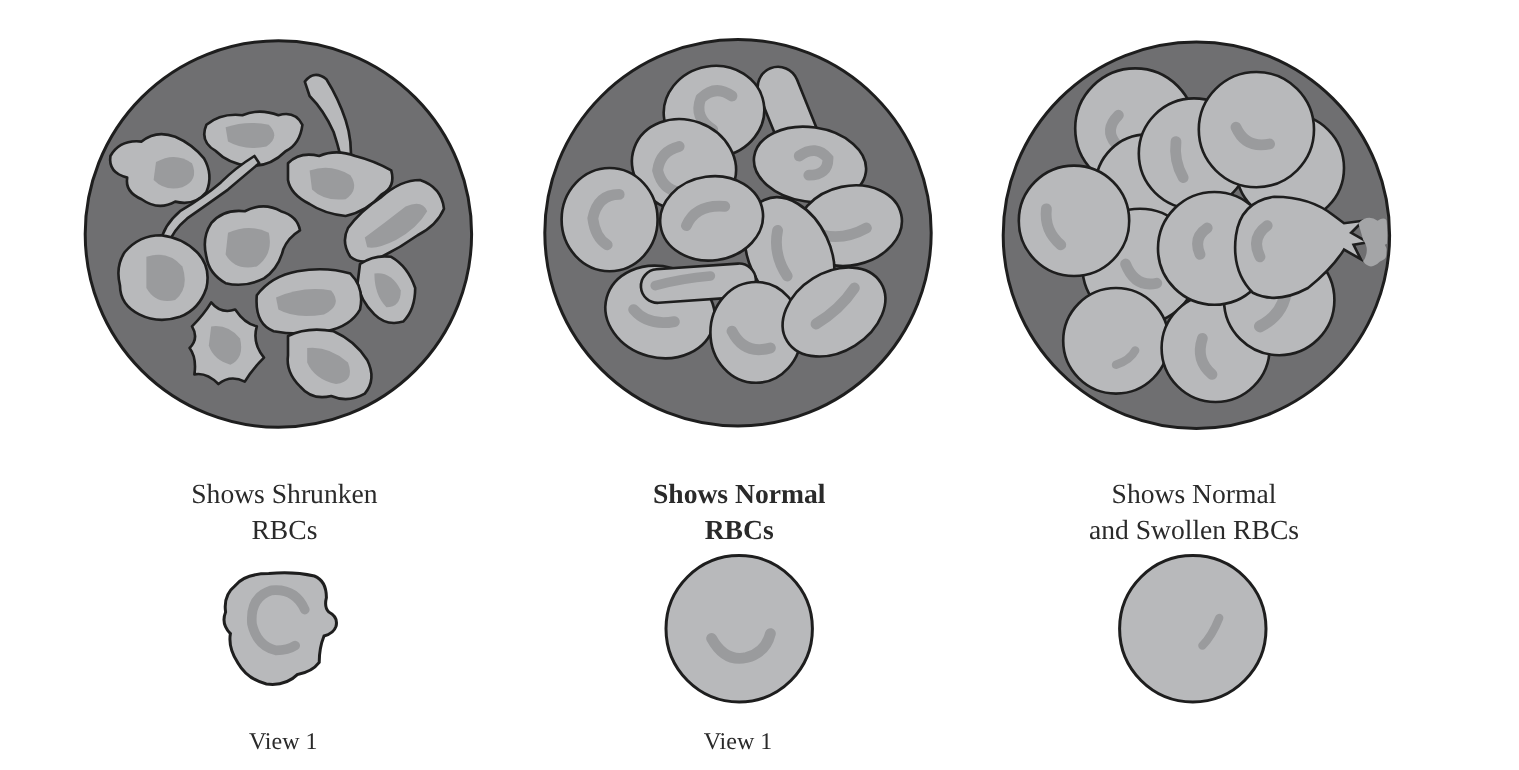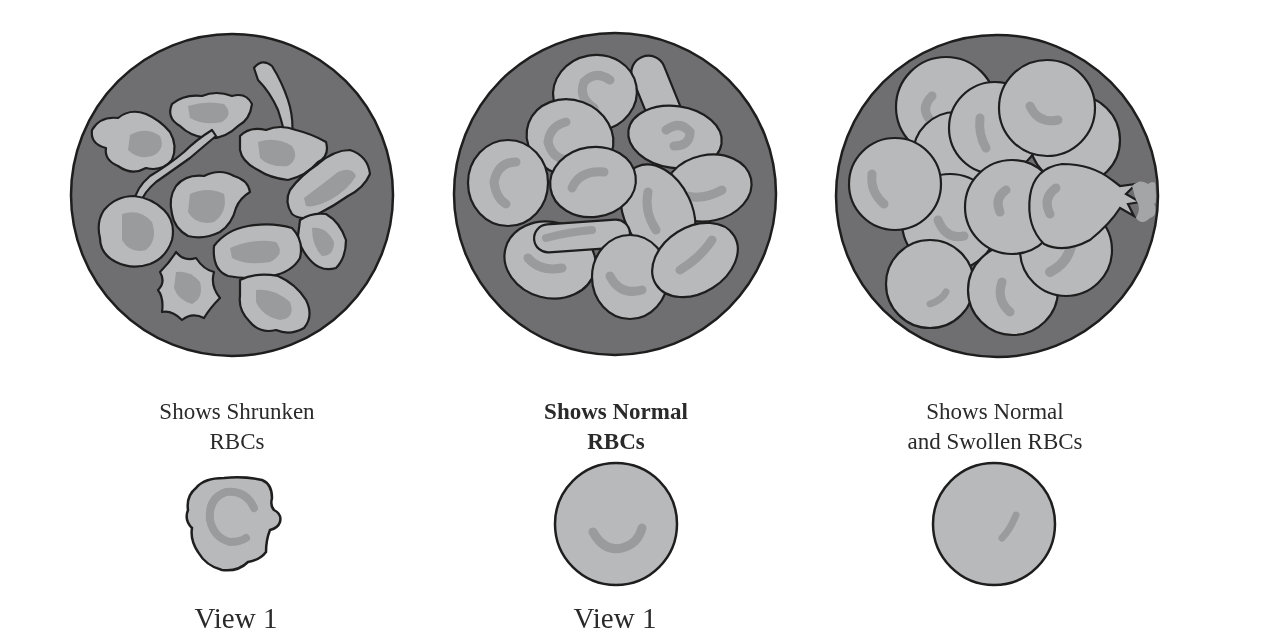--- a/index.html
+++ b/index.html
@@ -13,21 +13,21 @@
       font-size: 23px;
       line-height: 30px;
       color: #2a2a2a;
     }
     .caption span { display: block; }
     .view-label {
       position: absolute;
       width: 200px;
       text-align: center;
       font-family: "Liberation Serif", "DejaVu Serif", serif;
-      font-size: 29px;
+      font-size: 20px;
       line-height: 30px;
       color: #2a2a2a;
     }
   </style>
 </head>
 <body>
 
 <div id="figure">
 
   <svg width="1266" height="642" viewBox="0 0 1266 642" xmlns="http://www.w3.org/2000/svg">

